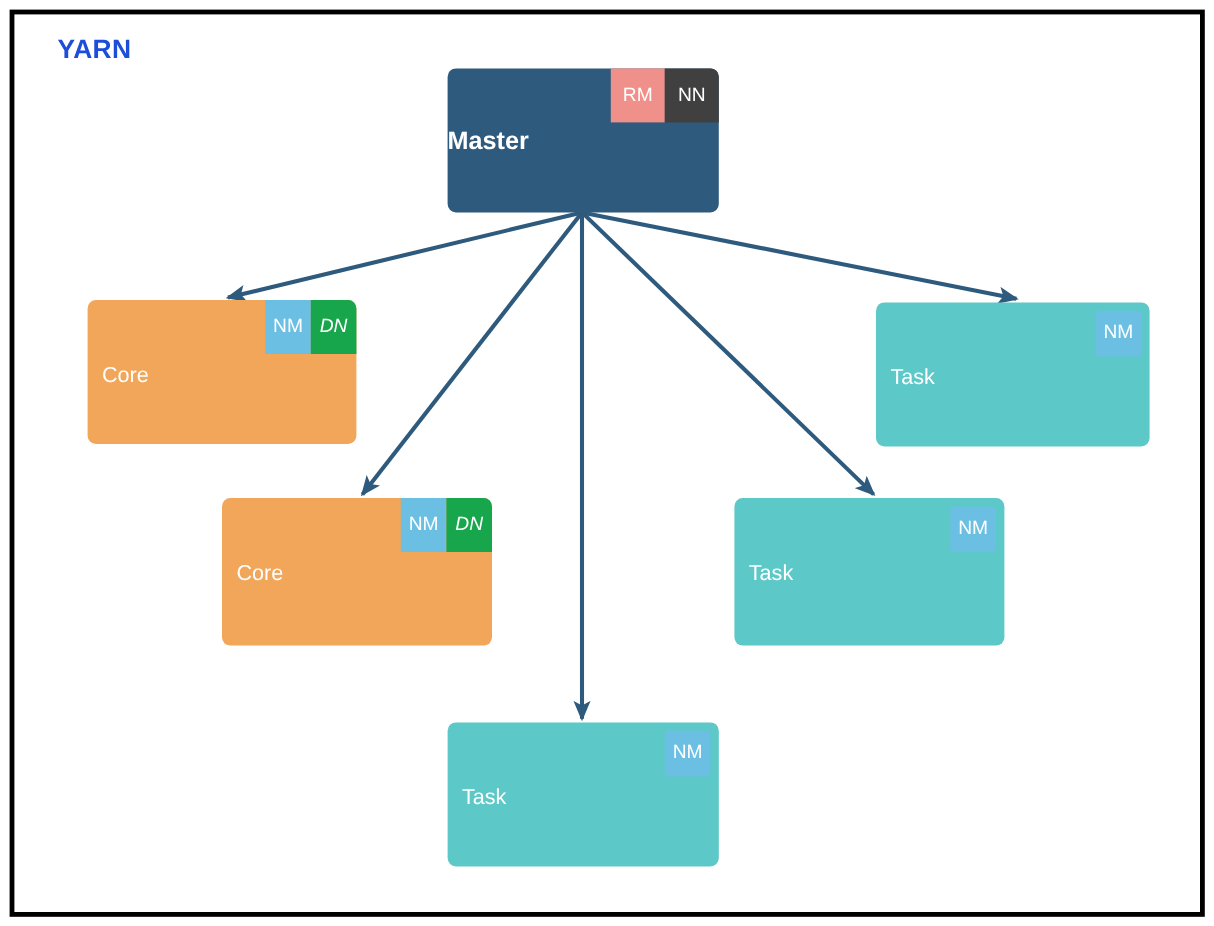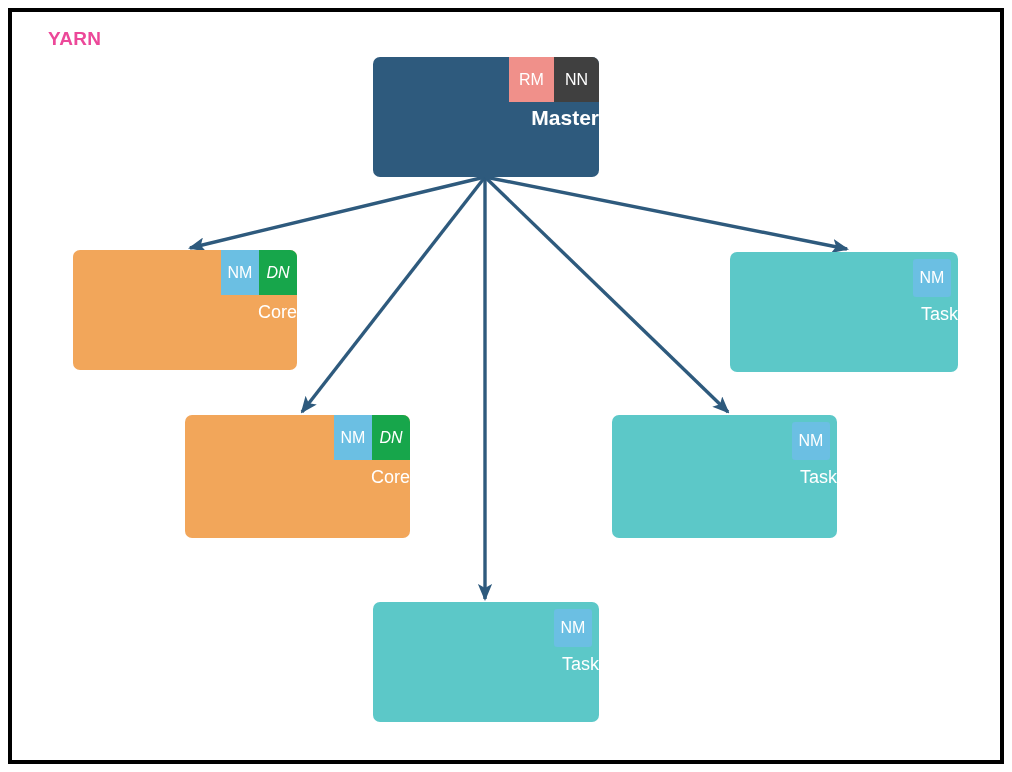--- a/index.html
+++ b/index.html
@@ -23,56 +23,57 @@
     top: 8px;
     width: 996px;
     height: 756px;
     border: 4px solid #000000;
     box-sizing: border-box;
   }
   #title {
     position: absolute;
     left: 48px;
     top: 28px;
-    font-size: 19px;
+    font-size: 22px;
     font-weight: bold;
-    color: #ec4899;
+    color: #1d4ed8;
     letter-spacing: 0.3px;
     white-space: nowrap;
   }
   #arrow-layer {
     position: absolute;
     left: 0;
     top: 0;
     width: 1012px;
     height: 772px;
   }
   .node {
     position: absolute;
     border-radius: 7px;
     box-sizing: border-box;
   }
   .node-label {
     position: absolute;
     left: 0;
     width: 100%;
-    text-align: right;
+    text-align: left;
     color: #ffffff;
     white-space: nowrap;
   }
   .node-master > .node-label {
     top: 49px;
     font-size: 21px;
     font-weight: bold;
   }
   .node-core > .node-label,
   .node-task > .node-label {
     top: 52px;
     font-size: 18px;
     font-weight: normal;
+    margin-left: 12px;
   }
   .badge-row {
     position: absolute;
     display: flex;
     flex-direction: row;
   }
   .badge {
     display: flex;
     align-items: center;
     justify-content: center;

